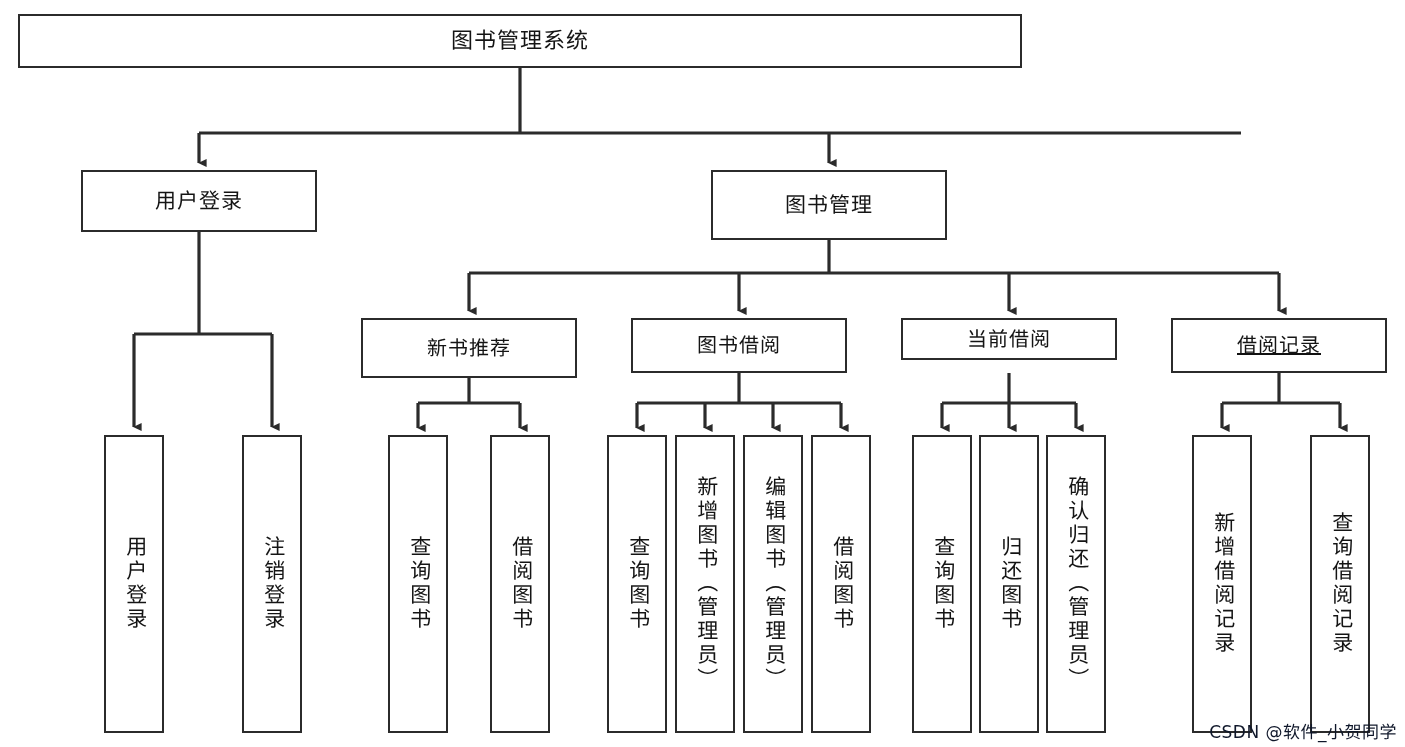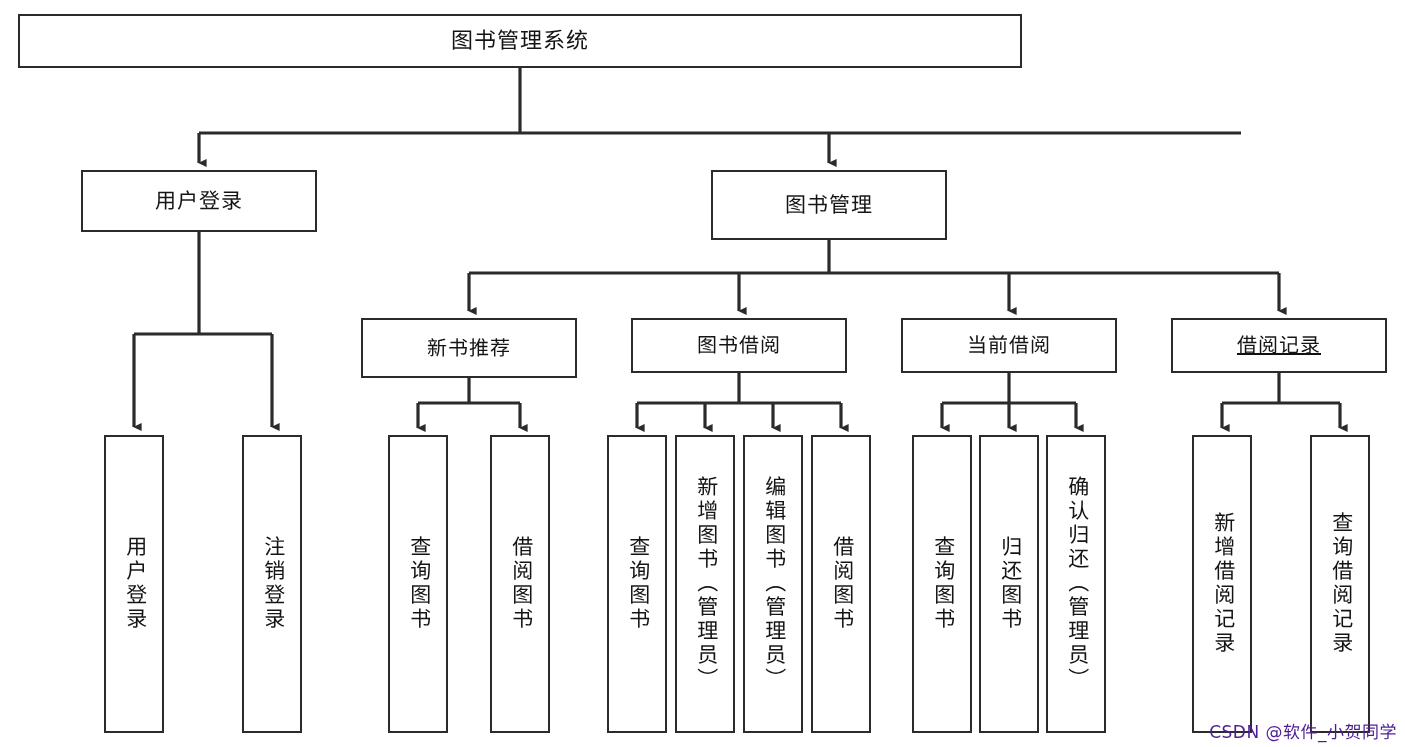--- a/index.html
+++ b/index.html
@@ -65,21 +65,21 @@
     height: 747px;
     pointer-events: none;
   }
 
   
   #watermark {
     position: absolute;
     right: 8px;
     bottom: 4px;
     font-size: 17px;
-    color: #4c1d95;
+    color: #0f172a;
     letter-spacing: 0.5px;
     white-space: nowrap;
     font-family: "DejaVu Sans", "Liberation Sans", sans-serif;
   }
 </style>
 </head>
 <body>
 
 <div id="diagram-canvas">
 
@@ -146,21 +146,21 @@
   <div class="node level2" style="left:711px; top:170px; width:236px; height:70px;justify-content:center;">
     <span class="label">图书管理</span>
   </div>
 
   <div class="node level3" style="left:361px; top:318px; width:216px; height:60px;">
     <span class="label">新书推荐</span>
   </div>
   <div class="node level3" style="left:631px; top:318px; width:216px; height:55px;">
     <span class="label">图书借阅</span>
   </div>
-  <div class="node level3" style="left:901px; top:318px; width:216px; height:55px;">
+  <div class="node level3" style="left:901px; top:318px; width:216px; height:42px;">
     <span class="label">当前借阅</span>
   </div>
   <div class="node level3" style="left:1171px; top:318px; width:216px; height:55px;text-decoration:underline;">
     <span class="label">借阅记录</span>
   </div>
 
   <div class="node vertical" style="left:104px; top:435px; width:60px; height:298px;">
     <span class="label">用户登录</span>
   </div>
   <div class="node vertical" style="left:242px; top:435px; width:60px; height:298px;">

